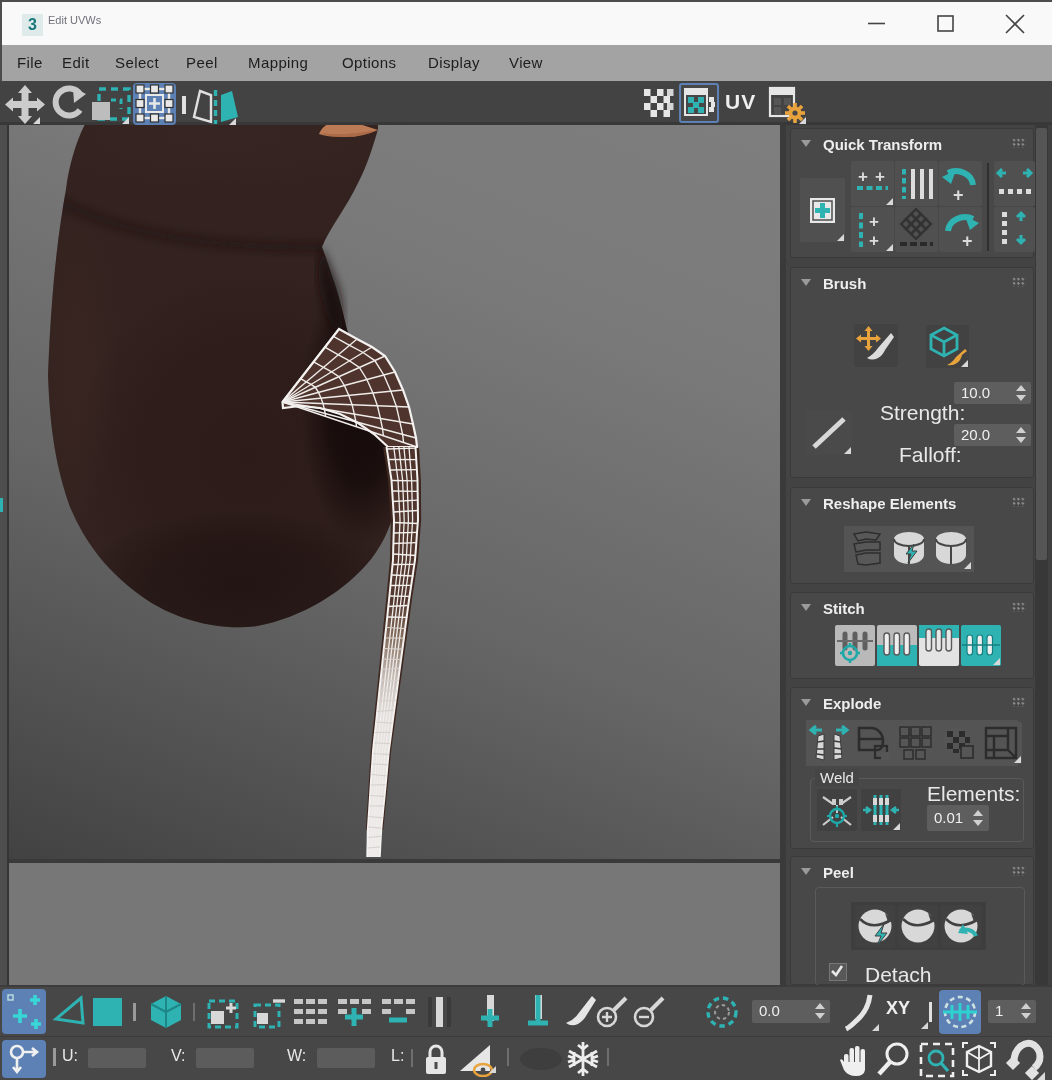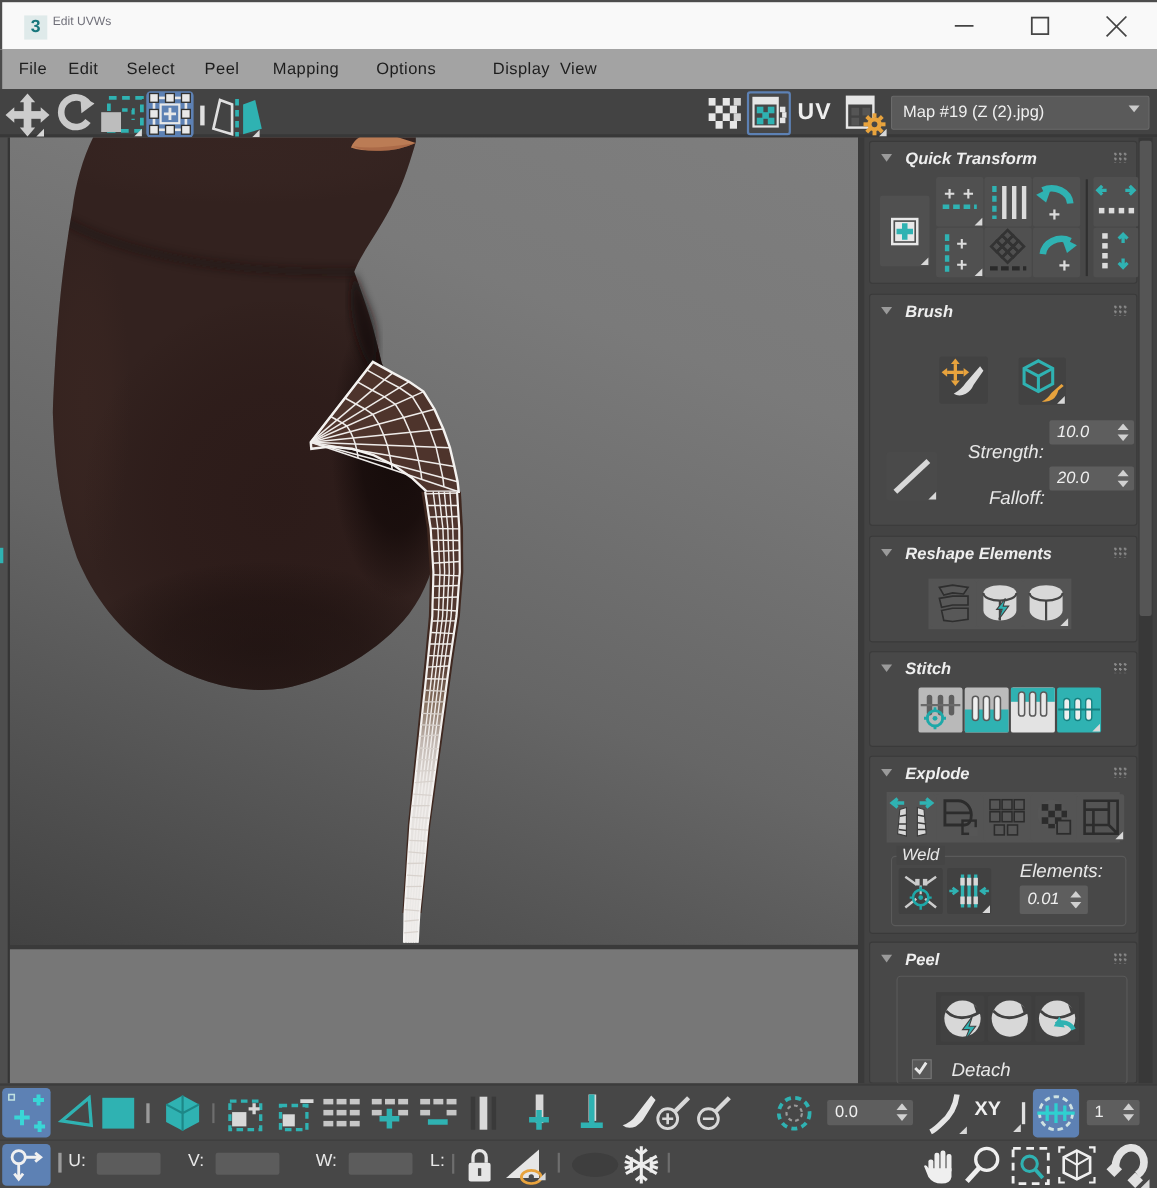--- a/index.html
+++ b/index.html
@@ -19,31 +19,31 @@
   #viewport{left:9px;top:125px;width:771px;height:734px;background:
      linear-gradient(22deg, #424242 0%, #666666 40%, #7a7a7a 75%, #7e7e7e 100%);}
   #vpdivider{left:9px;top:859px;width:771px;height:4px;background:#3a3a3a;}
   #lightarea{left:9px;top:863px;width:771px;height:122px;background:#777777;}
   #vdivider{left:780px;top:125px;width:6px;height:860px;background:#3a3a3a;}
   #rightpanel{left:786px;top:125px;width:266px;height:860px;background:#434343;}
   #scrolltrack{left:1035px;top:125px;width:13px;height:860px;background:#383838;}
   #scrollthumb{left:1036px;top:128px;width:11px;height:432px;background:#555555;border-radius:2px;}
   #rightedge{left:1048px;top:125px;width:4px;height:860px;background:#404040;}
   
-  .section{position:absolute;left:4px;background:#484848;border-radius:3px;border:1px solid #3a3a3a;box-sizing:border-box;width:244px;font-style:italic;}
+  .section{position:absolute;left:4px;background:#484848;border-radius:3px;border:1px solid #3a3a3a;box-sizing:border-box;width:244px;}
   .shead{position:absolute;left:32px;top:7px;font-size:15px;font-weight:bold;color:#eeeeee;}
   .sarrow{position:absolute;left:10px;top:11px;width:0;height:0;border-left:5px solid transparent;border-right:5px solid transparent;border-top:7px solid #9a9a9a;}
   .grip{position:absolute;right:8px;top:9px;width:13px;height:10px;
     background-image:radial-gradient(circle at 2px 2px, #8a8a8a 1.1px, transparent 1.3px);
     background-size:4.4px 4.4px;}
   .btn{position:absolute;background:#505050;border-radius:2px;}
   .flyout{position:absolute;right:1px;bottom:1px;width:0;height:0;border-left:7px solid transparent;border-bottom:7px solid #d8d8d8;}
   .spin{position:absolute;background:#5e5e5e;border-radius:2px;color:#efefef;font-size:15px;}
   .spin span{position:absolute;left:7px;top:2px;}
-  .lbl{position:absolute;color:#e8e8e8;font-size:17px;}
+  .lbl{position:absolute;color:#e8e8e8;font-size:21px;}
   
   #botbar1{left:0;top:985px;width:1052px;height:51px;background:#474747;border-top:2px solid #3c3c3c;box-sizing:border-box;}
   #botbar2{left:0;top:1036px;width:1052px;height:44px;background:#474747;border-top:1px solid #3c3c3c;box-sizing:border-box;}
   .bluebtn{position:absolute;background:#5d81b4;border-radius:4px;}
   .inbox{position:absolute;background:#5c5c5c;border-radius:2px;}
 </style>
 </head>
 <body>
 <div id="stage">
 
@@ -57,21 +57,21 @@
     <line x1="169" y1="15" x2="151" y2="33" stroke="#444" stroke-width="1.6"></line>
   </svg>
 
   <div id="menubar" class="abs">
     <span class="mi" style="left:15px">File</span>
     <span class="mi" style="left:60px">Edit</span>
     <span class="mi" style="left:113px">Select</span>
     <span class="mi" style="left:184px">Peel</span>
     <span class="mi" style="left:246px">Mapping</span>
     <span class="mi" style="left:340px">Options</span>
-    <span class="mi" style="left:446px">Display</span>
+    <span class="mi" style="left:426px">Display</span>
     <span class="mi" style="left:507px">View</span>
   </div>
 
   <div id="toptb" class="abs">
     <svg style="position:absolute;left:4px;top:3px" width="44" height="41" viewBox="0 0 44 41">
       <g fill="#cccccc">
           <path d="M21,1 l-7,8 h14 Z M21,40 l-7,-8 h14 Z M1,20.5 l8,-7 v14 Z M41,20.5 l-8,-7 v14 Z"></path>
           <rect x="17.5" y="7" width="7" height="27"></rect>
           <rect x="7" y="17" width="28" height="7"></rect>
         </g>
@@ -163,24 +163,20 @@
             <g transform="rotate(45)">
               <rect x="-1.8" y="-10" width="3.6" height="4"></rect>
               <rect x="-1.8" y="6" width="3.6" height="4"></rect>
               <rect x="-10" y="-1.8" width="4" height="3.6"></rect>
               <rect x="6" y="-1.8" width="4" height="3.6"></rect>
             </g>
           </g>
         </g>
       <path d="M39,32 v7 h-7 Z" fill="#d8d8d8"></path>
     </svg>
-    <div style="position:absolute;left:810px;top:6px;width:235px;height:31px;background:#5a5a5a;border:1px solid #6a6a6a;border-radius:2px;box-sizing:border-box">
-      <span style="position:absolute;left:10px;top:5px;font-size:15px;color:#efefef">Map #19 (Z (2).jpg)</span>
-      <span style="position:absolute;right:8px;top:8px;width:0;height:0;border-left:5px solid transparent;border-right:5px solid transparent;border-top:6px solid #c9c9c9"></span>
-    </div>
   </div>
 
   <div id="viewport" class="abs">
   <svg width="771" height="734" viewBox="0 0 771 734" style="position:absolute;left:0;top:0">
     <defs>
       <radialGradient id="kgrad" cx="42%" cy="38%" r="75%">
         <stop offset="0%" stop-color="#3c2826"></stop>
         <stop offset="45%" stop-color="#32201e"></stop>
         <stop offset="78%" stop-color="#271715"></stop>
         <stop offset="100%" stop-color="#1d100f"></stop>

